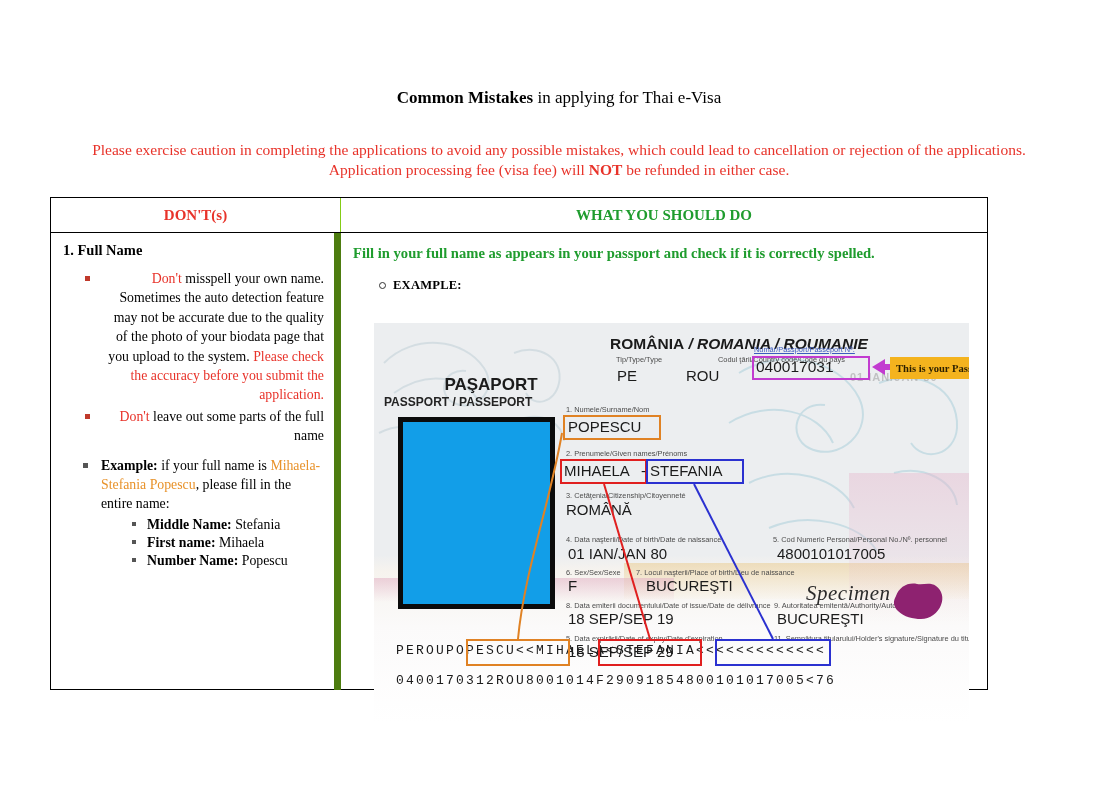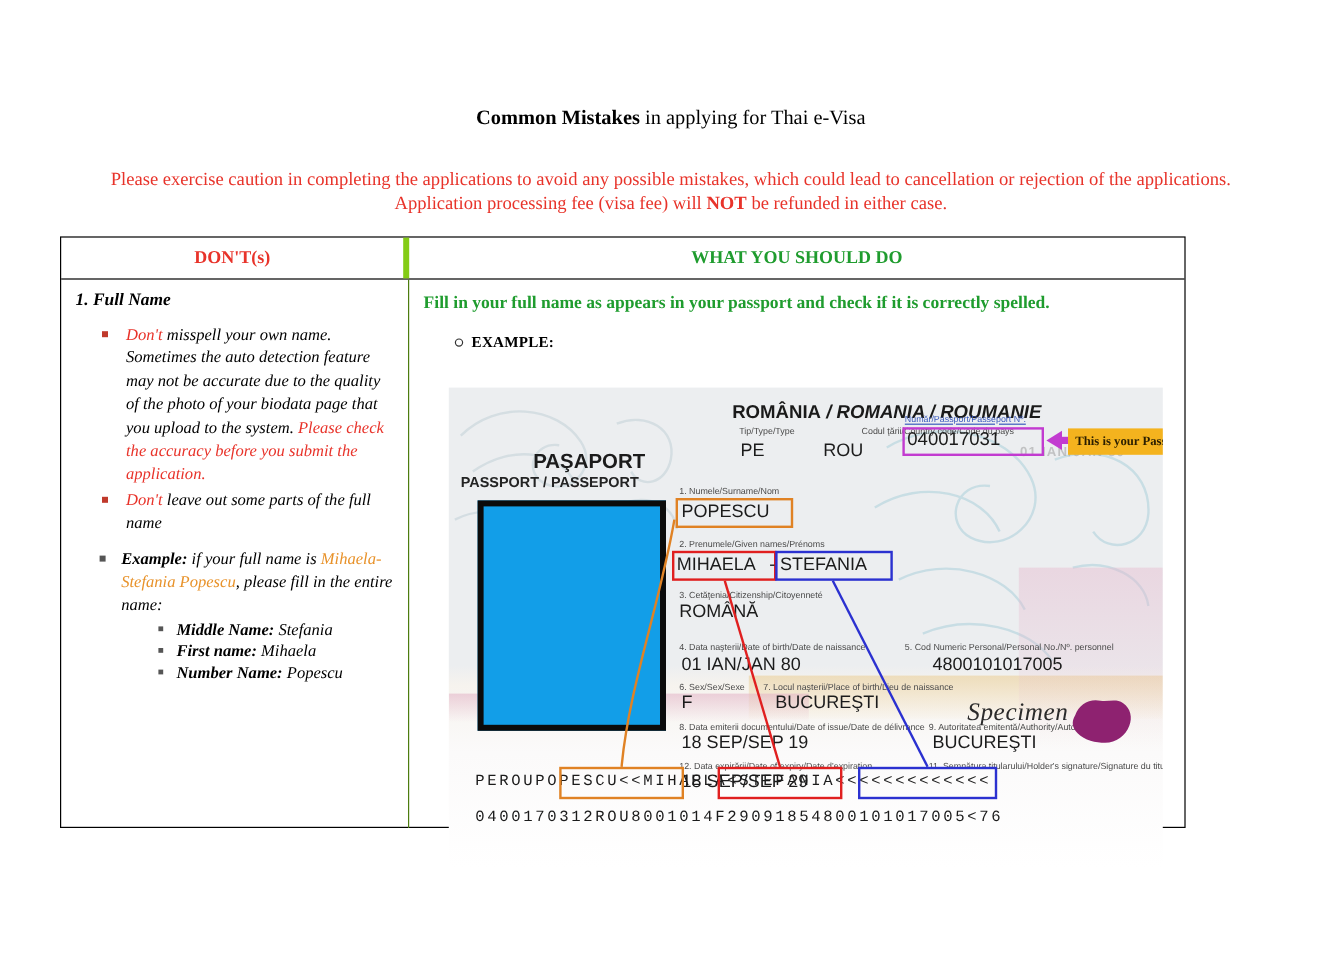--- a/index.html
+++ b/index.html
@@ -36,50 +36,49 @@
     border:1px solid #000;
     border-collapse:collapse;
   }
   .tbl-head {
     display:flex;
     height:35px;
     border-bottom:1px solid #000;
   }
   .th-left {
     width:290px;
-    border-right:5px solid #84cc16;
+    border-right:1px solid #84cc16;
     display:flex; align-items:center; justify-content:center;
     color:#e8332a; font-weight:bold; font-size:15px;
   }
   .th-right {
     flex:1;
     display:flex; align-items:center; justify-content:center;
     color:#1f9c2e; font-weight:bold; font-size:15px;
   }
   .tbl-body {
     display:flex;
     height:457px;
   }
   .td-left {
     width:290px;
-    border-right:1px solid #4d7c0f;
+    border-right:7px solid #4d7c0f;
     padding:9px 10px 0 10px;
     position:relative;
-    font-style:italic;
   }
   .td-right {
     flex:1;
     padding:8px 0 0 10px;
     position:relative;
   }
 
   
   .sect-title { font-weight:bold; font-size:14.5px; margin:0 0 6px 2px; }
 
-  ul.lvl1 { list-style:none; margin:10px 0 0 0; padding:0 0 0 22px; }
+  ul.lvl1 { list-style:none; margin:10px 0 0 0; padding:0 0 0 22px;text-align:right; }
   ul.lvl1 > li {
     position:relative;
     font-size:13.8px; line-height:19.4px;
     margin:0 0 2px 0;
     padding-left:22px;
   }
   ul.lvl1 > li::before {
     content:""; position:absolute; left:2px; top:7px;
     width:5px; height:5px; background:#c0392b;
   }
@@ -360,36 +359,36 @@
         <div class="pp-val" style="left:190px; top:139px;">MIHAELA</div>
         <div class="pp-val" style="left:267px; top:139px;">-</div>
         <div class="pp-val" style="left:276px; top:139px;">STEFANIA</div>
 
         <div class="pp-lbl" style="left:192px; top:168px;">3. Cetăţenia/Citizenship/Citoyenneté</div>
         <div class="pp-val" style="left:192px; top:178px;">ROMÂNĂ</div>
 
         <div class="pp-lbl" style="left:192px; top:212px;">4. Data naşterii/Date of birth/Date de naissance</div>
         <div class="pp-val" style="left:194px; top:222px;">01 IAN/JAN 80</div>
 
-        <div class="pp-lbl" style="left:380px; top:212px;">5. Cod Numeric Personal/Personal No./Nº. personnel</div>
+        <div class="pp-lbl" style="left:399px; top:212px;">5. Cod Numeric Personal/Personal No./Nº. personnel</div>
         <div class="pp-val" style="left:403px; top:222px;">4800101017005</div>
 
         <div class="pp-lbl" style="left:192px; top:245px;">6. Sex/Sex/Sexe</div>
         <div class="pp-val" style="left:194px; top:254px;">F</div>
 
         <div class="pp-lbl" style="left:262px; top:245px;">7. Locul naşterii/Place of birth/Lieu de naissance</div>
         <div class="pp-val" style="left:272px; top:254px;">BUCUREŞTI</div>
 
         <div class="pp-lbl" style="left:192px; top:278px;">8. Data emiterii documentului/Date of issue/Date de délivrance</div>
         <div class="pp-val" style="left:194px; top:287px;">18 SEP/SEP 19</div>
 
         <div class="pp-lbl" style="left:400px; top:278px;">9. Autoritatea emitentă/Authority/Autorité</div>
         <div class="pp-val" style="left:403px; top:287px;">BUCUREŞTI</div>
 
-        <div class="pp-lbl" style="left:192px; top:311px;">12. Data expirării/Date of expiry/Date d'expiration</div>
+        <div class="pp-lbl" style="left:192px; top:311px;">5. Data expirării/Date of expiry/Date d'expiration</div>
         <div class="pp-val" style="left:194px; top:320px;">18 SEP/SEP 29</div>
 
         <div class="pp-lbl" style="left:400px; top:311px;">11. Semnătura titularului/Holder's signature/Signature du titulaire</div>
         <div class="pp-specimen">Specimen</div>
 
         <svg style="position:absolute; left:512px; top:255px; width:62px; height:46px;" viewBox="0 0 62 46">
           <path d="M10,18 C13,9 22,4 31,6 C38,7 44,4 50,8 C56,12 58,20 55,27 C52,35 44,41 35,41 C27,41 18,39 12,33 C7,28 7,23 10,18 Z" fill="#8e2270"></path>
         </svg>
 
         <div class="mrz mrz1"><span>PEROU</span><span>POPESCU</span><span>&lt;&lt;</span><span>MIHAELA</span><span>&lt;</span><span>STEFANIA</span><span>&lt;&lt;&lt;&lt;&lt;&lt;&lt;&lt;&lt;&lt;&lt;&lt;&lt;</span></div>

